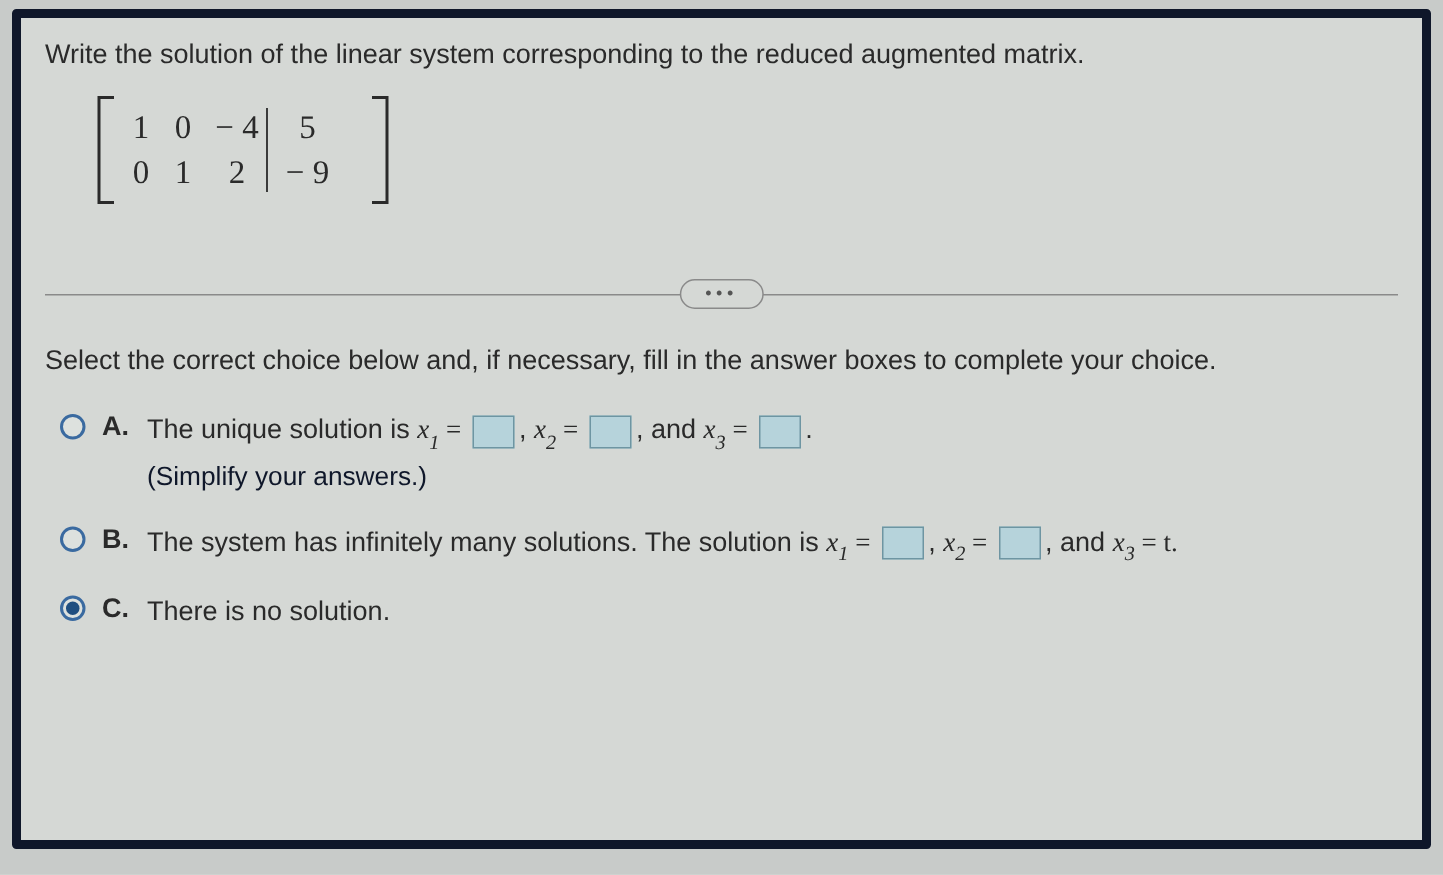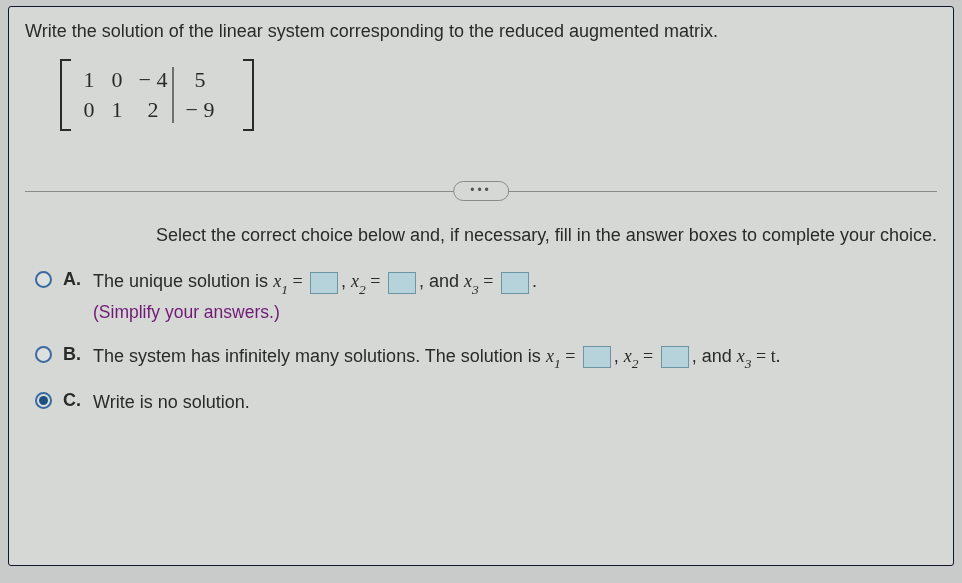--- a/index.html
+++ b/index.html
@@ -7,21 +7,21 @@
       font-family: Arial, Helvetica, sans-serif;
       background: #c8cbc9;
       width: 962px;
       height: 583px;
       overflow: hidden;
       color: #2a2a2a;
       position: relative;
     }
     .panel {
       background: #d5d8d5;
-      border: 1px solid #0f172a;
+      border: 6px solid #0f172a;
       border-radius: 3px;
       margin: 6px 8px 8px 8px;
       padding: 12px 16px 20px 16px;
       position: relative;
       height: 560px;
     }
     .question-text {
       font-size: 18px;
       color: #2a2a2a;
       margin-bottom: 14px;
@@ -88,21 +88,20 @@
       border-radius: 999px;
       padding: 1px 16px 3px 16px;
       font-size: 12px;
       letter-spacing: 3px;
       color: #555;
       cursor: pointer;
     }
     .instruction {
       font-size: 18px;
       margin-bottom: 22px;
-      text-align: right;
     }
     .choices {
       margin-left: 10px;
     }
     .choice-row {
       display: flex;
       align-items: flex-start;
       margin-bottom: 16px;
     }
     .radio-col {
@@ -145,21 +144,21 @@
       width: 28px;
       height: 22px;
       background: #b6d3db;
       border: 1px solid #6e95a2;
       vertical-align: middle;
       margin: 0 3px;
     }
     .sub { font-size: 0.75em; vertical-align: sub; position: relative; top: 2px;}
     .serif { font-family: 'Times New Roman', serif; font-style: italic;}
     .eq { font-family: 'Times New Roman', serif; }
-    .hint { font-size: 17.5px; color: #701a75; }
+    .hint { font-size: 17.5px; color: #0f172a; }
     .cursor-caret {
       display: inline-block;
       width: 1px;
       height: 18px;
       background: #2a2a2a;
       vertical-align: middle;
       margin-left: 1px;
     }
   </style>
 </head>
@@ -224,19 +223,19 @@
         <br>
       </div>
     </div>
 
     <div class="choice-row">
       <div class="radio-col">
         <span class="radio selected"></span>
       </div>
       <div class="label-col">C.</div>
       <div class="body-col">
-        <span>Write is no solution.</span>
+        <span>There is no solution.</span>
       </div>
     </div>
 
   </div>
 
 </div>
 
 </body></html>

